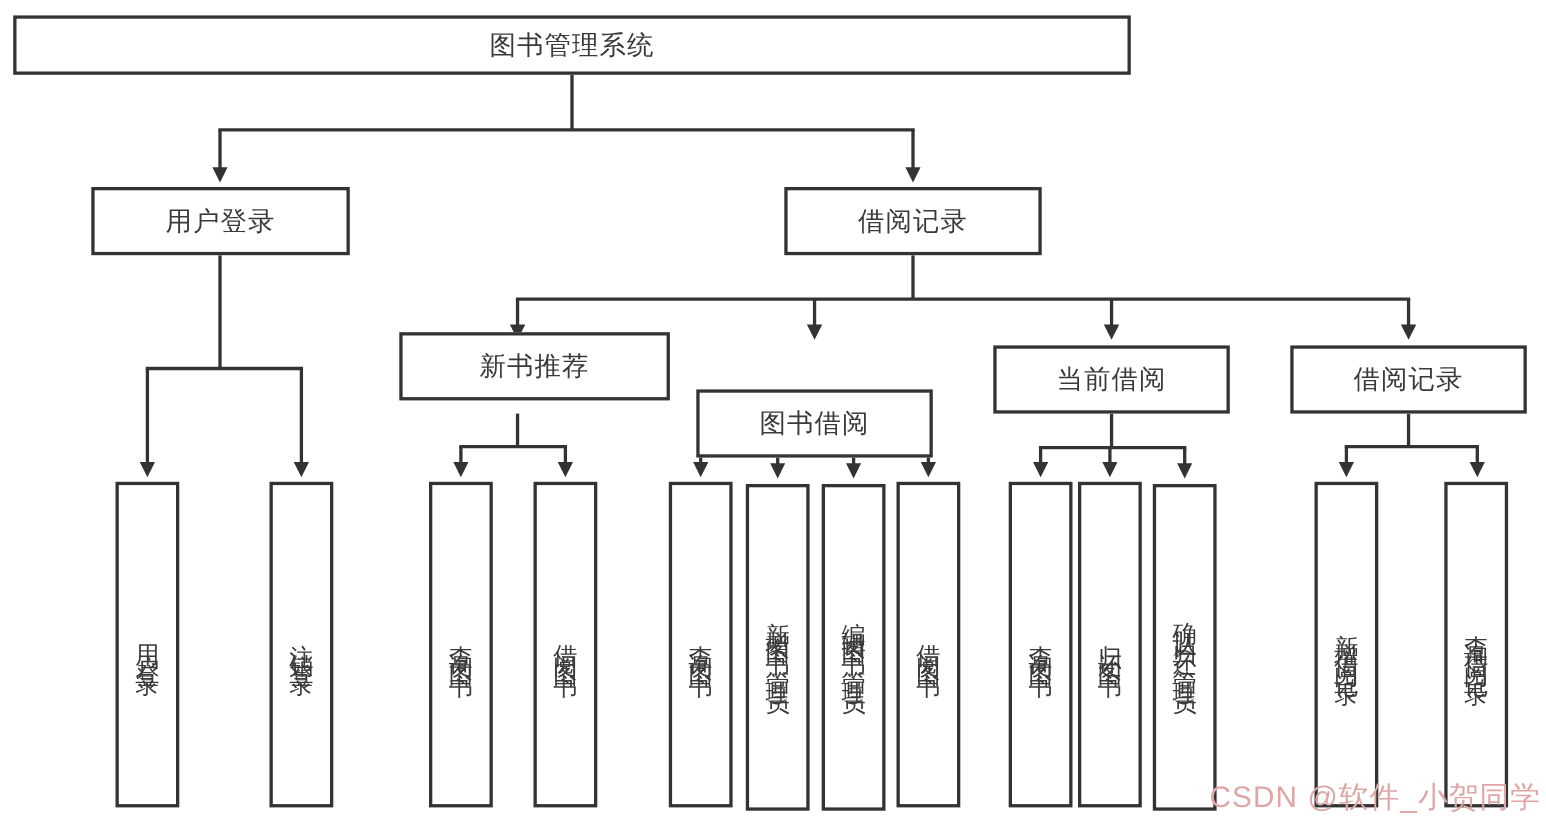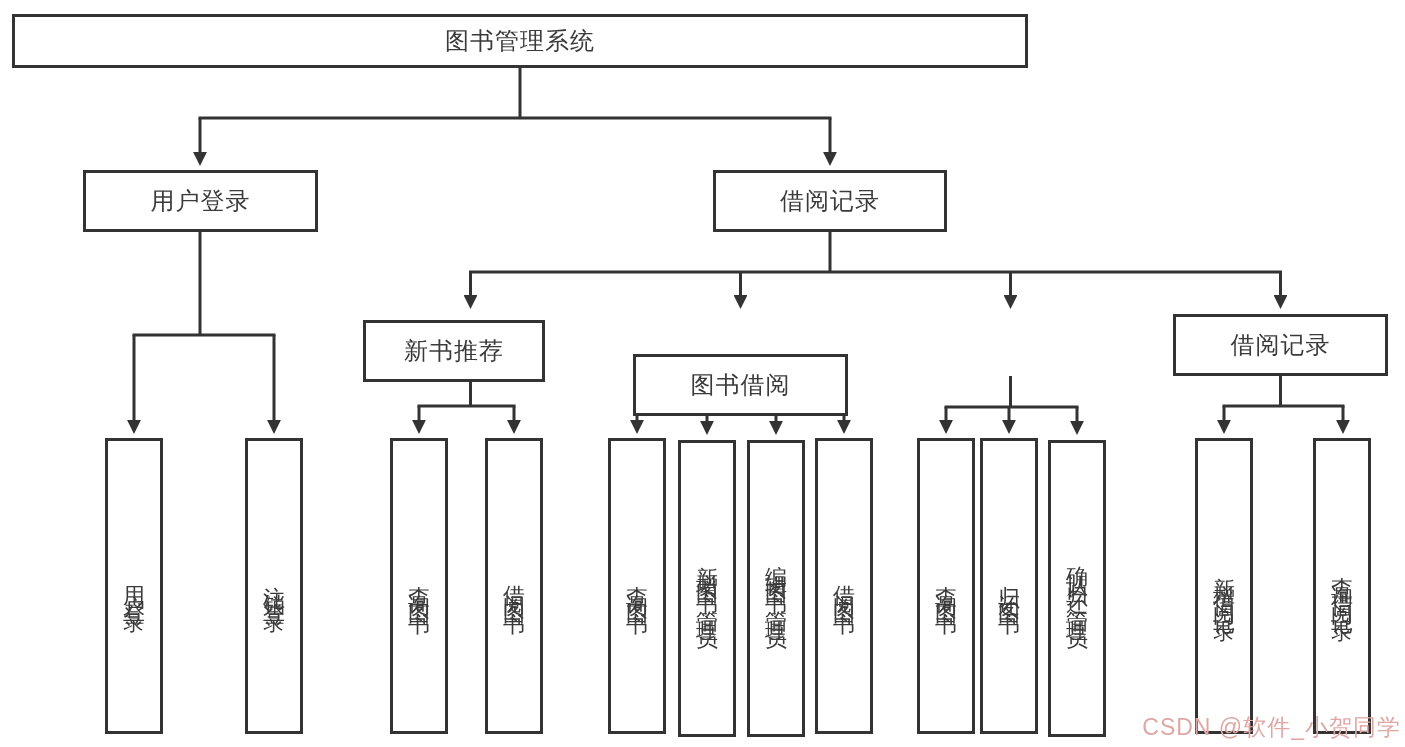--- a/index.html
+++ b/index.html
@@ -43,21 +43,21 @@
     writing-mode:vertical-rl;
     text-orientation:mixed;
     font-size:22px;
     letter-spacing:9px;
     line-height:1;
     white-space:nowrap;
   }
   .watermark{
     position:absolute;
     right:4px;bottom:4px;
-    font-size:23px;
+    font-size:27px;
     color:var(--watermark);
     letter-spacing:1px;
     z-index:3;
     pointer-events:none;
     margin-top:46px;
   }
 </style>
 </head>
 <body>
 
@@ -117,25 +117,28 @@
     <span>图书管理系统</span>
   </div>
 
   <div class="node" style="left:83px;top:170px;width:235px;height:62px;">
     <span>用户登录</span>
   </div>
   <div class="node" style="left:713px;top:170px;width:234px;height:62px;">
     <span>借阅记录</span>
   </div>
 
-  <div class="node" style="left:363px;top:320px;width:182px;height:62px;">
+  <div class="node" style="left:363px;top:302px;width:246px;height:62px;">
     <span>新书推荐</span>
   </div>
   <div class="node" style="left:633px;top:314px;width:215px;height:62px;margin-top:40px;">
     <span>图书借阅</span>
+  </div>
+  <div class="node" style="left:903px;top:314px;width:215px;height:62px;">
+    <span>当前借阅</span>
   </div>
   <div class="node" style="left:1173px;top:314px;width:215px;height:62px;">
     <span>借阅记录</span>
   </div>
 
   <div class="leaf" style="left:105px;top:438px;width:58px;height:296px;">
     <span class="v">用户登录</span>
   </div>
   <div class="leaf" style="left:245px;top:438px;width:58px;height:296px;">
     <span class="v">注销登录</span>

